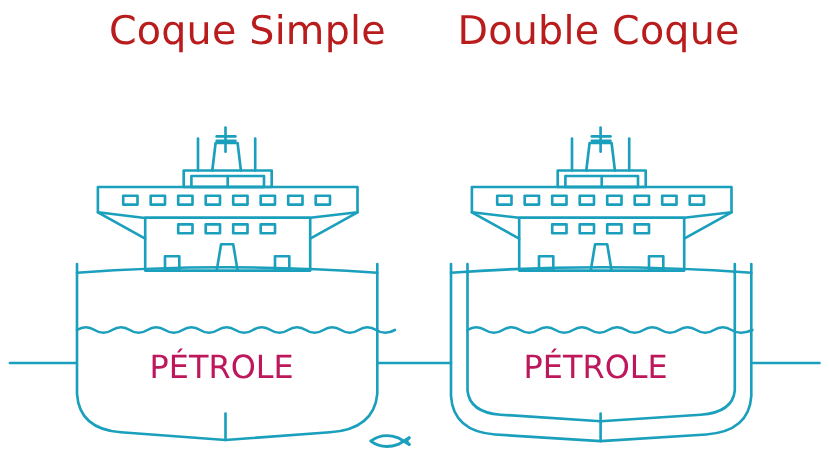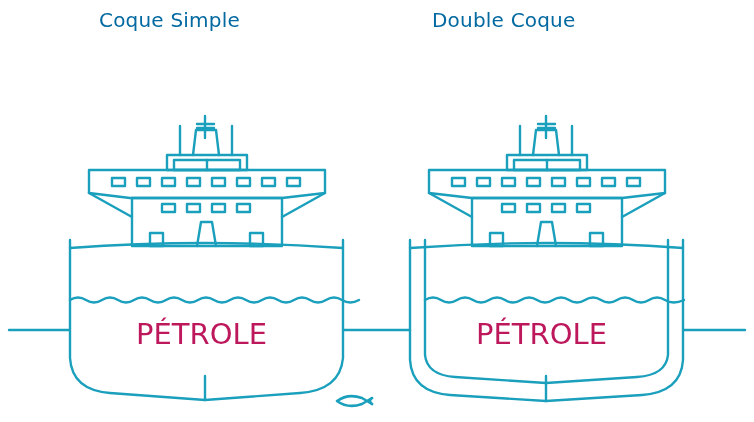--- a/index.html
+++ b/index.html
@@ -1,19 +1,19 @@
 <!DOCTYPE html>
 <html><head>
 <meta charset="utf-8">
 <style>
   html, body { margin: 0; padding: 0; background: #ffffff; }
   body { width: 754px; height: 422px; position: relative; overflow: hidden; font-family: "DejaVu Sans", sans-serif; }
-  .title { position: absolute; top: 8px; font-size: 20px; color: #0369a1; font-weight: normal; letter-spacing: 0.2px; white-space: nowrap; }
+  .title { position: absolute; top: 8px; font-size: 36px; color: #b91c1c; font-weight: normal; letter-spacing: 0.2px; white-space: nowrap; }
   .title.left { left: 99px; }
-  .title.right { left: 432px; }
+  .title.right { left: 416px; }
   svg.scene { position: absolute; left: 0; top: 0; }
   .label { position: absolute; font-size: 29px; color: #be185d; white-space: nowrap; }
   .label.left { left: 136px; top: 317px; }
   .label.right { left: 476px; top: 317px; }
 </style>
 </head>
 <body>
 
 <div class="title left">Coque Simple</div>
 <div class="title right">Double Coque</div>

